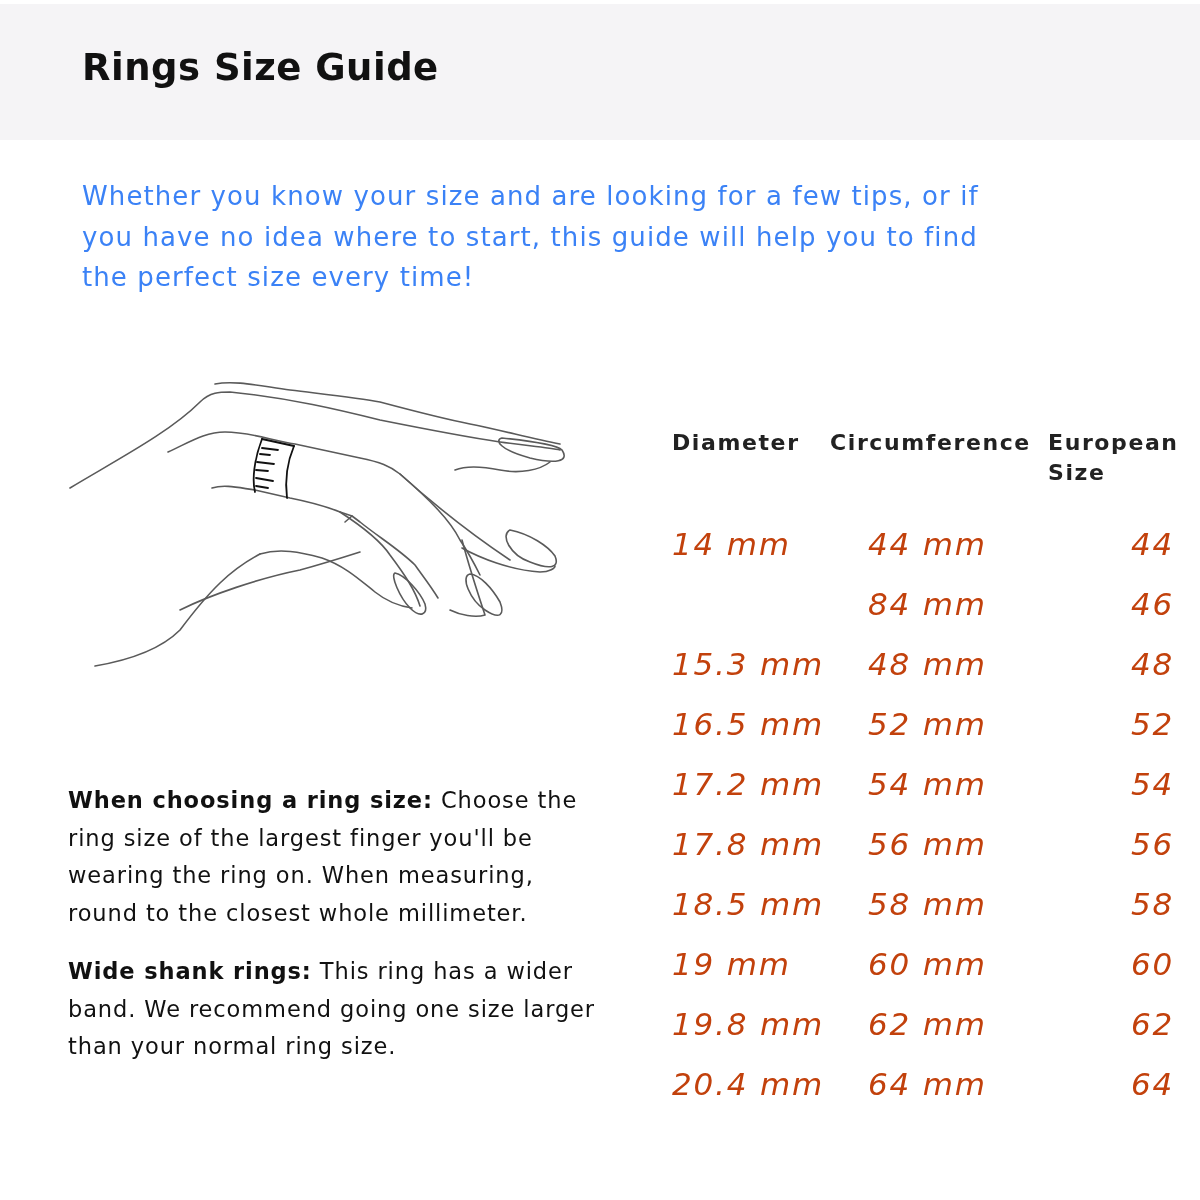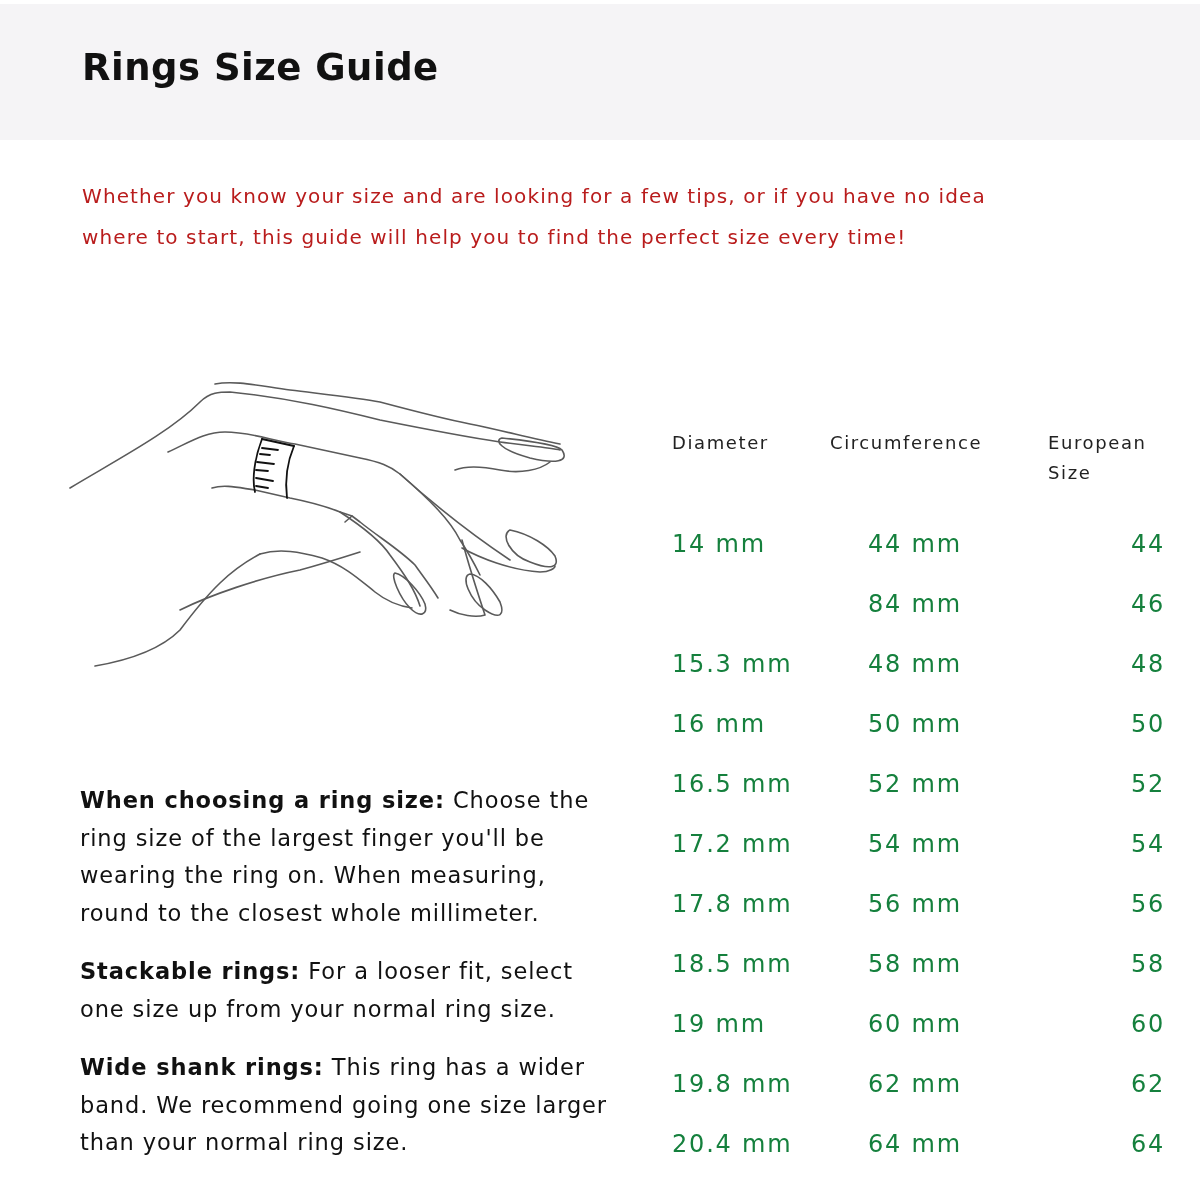--- a/index.html
+++ b/index.html
@@ -11,46 +11,46 @@
       background: #f5f4f6;
     }
     .title {
       position: absolute; left: 82px; top: 42px;
       font-family: "DejaVu Sans", sans-serif; font-weight: bold;
       font-size: 37px; letter-spacing: 0.5px; color: #111111;
     }
 
     .intro {
       position: absolute; left: 82px; top: 176px; width: 940px;
-      font-size: 20px; line-height: 40.5px; letter-spacing: 1.1px; color: #b91c1c;
+      font-size: 26px; line-height: 40.5px; letter-spacing: 1.1px; color: #3b82f6;
     }
 
     .illustration { position: absolute; left: 60px; top: 370px; width: 540px; height: 320px; }
 
-    .tips { position: absolute; left: 80px; top: 782px; width: 540px; }
+    .tips { position: absolute; left: 68px; top: 782px; width: 540px; }
     .tip {
       font-size: 22.5px; line-height: 37.5px; letter-spacing: 0.9px; color: #111111;
       margin-bottom: 21px;
     }
     .tip b { font-weight: bold; }
 
     .table { position: absolute; left: 672px; top: 428px; width: 528px; }
     .th {
-      position: absolute; top: 0; font-size: 18px; line-height: 30px;
-      letter-spacing: 1.6px; color: #222222; font-weight: normal;
+      position: absolute; top: 0; font-size: 22px; line-height: 30px;
+      letter-spacing: 1.6px; color: #222222; font-weight: bold;
     }
     .th.diam { left: 0; }
     .th.circ { left: 158px; text-align: center; }
     .th.eu { left: 376px; width: 122px; }
 
     .rows { position: absolute; left: 0; top: 94px; width: 528px; }
     .row { position: relative; height: 60px; }
     .cell {
-      position: absolute; top: 0; font-size: 24px; line-height: 44px;
-      letter-spacing: 1.8px; color: #15803d;
+      position: absolute; top: 0; font-size: 31px; line-height: 44px;
+      letter-spacing: 1.8px; color: #c2410c; font-style: italic;
     }
     .cell.diam { left: 0; }
     .cell.circ { left: 196px; }
     .cell.eu { left: 418px; margin-left: 41px; }
   </style>
 </head>
 <body>
 
 <div class="header">
   <h1 class="title">Rings Size Guide</h1>
@@ -104,24 +104,20 @@
     </g>
   </svg>
 </div>
 
 <div class="tips">
   <p class="tip">
     <b>When choosing a ring size:</b>
     <span>Choose the ring size of the largest finger you'll be wearing the ring on. When measuring, round to the closest whole millimeter.</span>
   </p>
   <p class="tip">
-    <b>Stackable rings:</b>
-    <span>For a looser fit, select one size up from your normal ring size.</span>
-  </p>
-  <p class="tip">
     <b>Wide shank rings:</b>
     <span>This ring has a wider band. We recommend going one size larger than your normal ring size.</span>
   </p>
 </div>
 
 <div class="table">
   <div class="th diam">Diameter</div>
   <div class="th circ">Circumference</div>
   <div class="th eu">
     <div>European</div>
@@ -135,25 +131,20 @@
       <div class="cell eu">44</div>
     </div>
     <div class="row">
       <div class="cell circ">84 mm</div>
       <div class="cell eu">46</div>
     </div>
     <div class="row">
       <div class="cell diam">15.3 mm</div>
       <div class="cell circ">48 mm</div>
       <div class="cell eu">48</div>
-    </div>
-    <div class="row">
-      <div class="cell diam">16 mm</div>
-      <div class="cell circ">50 mm</div>
-      <div class="cell eu">50</div>
     </div>
     <div class="row">
       <div class="cell diam">16.5 mm</div>
       <div class="cell circ">52 mm</div>
       <div class="cell eu">52</div>
     </div>
     <div class="row">
       <div class="cell diam">17.2 mm</div>
       <div class="cell circ">54 mm</div>
       <div class="cell eu">54</div>

